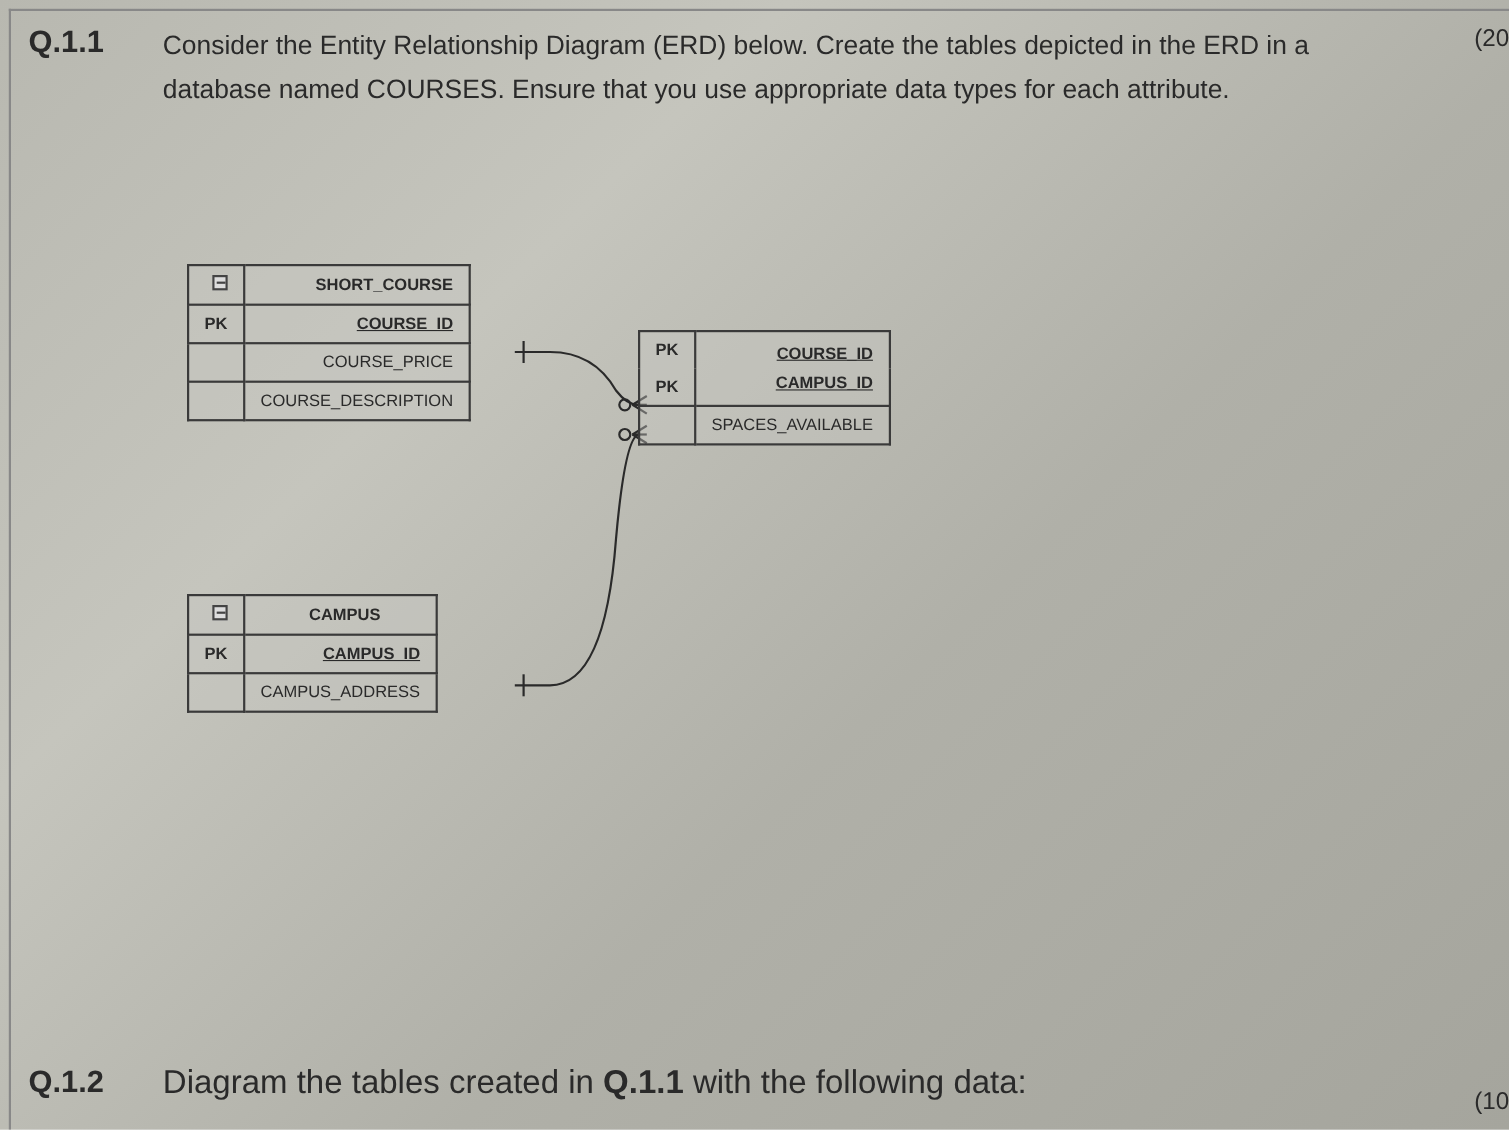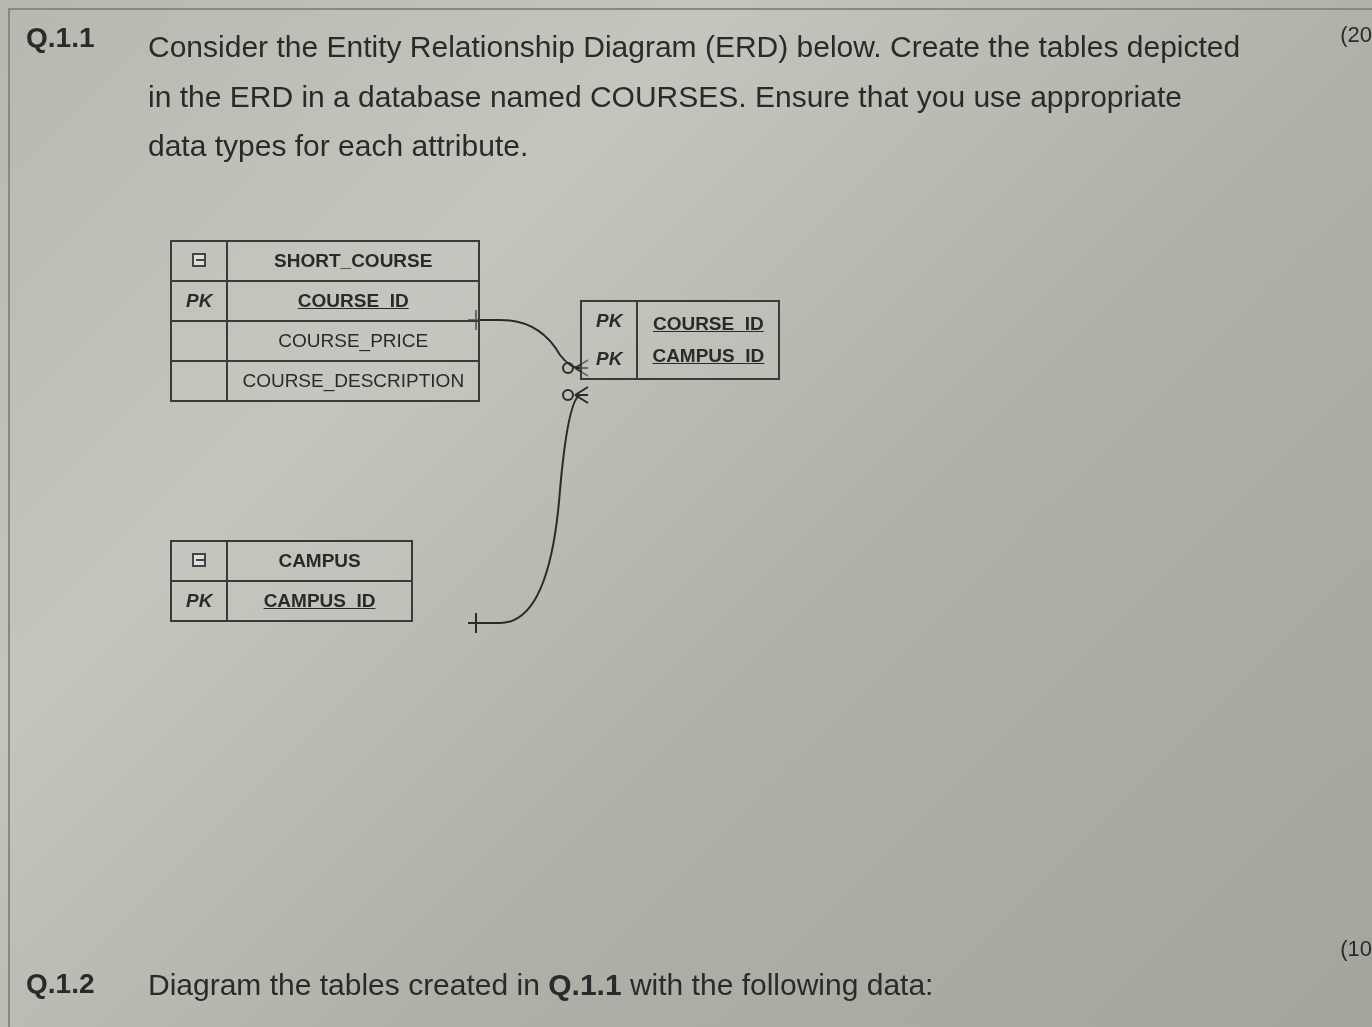--- a/index.html
+++ b/index.html
@@ -31,30 +31,30 @@
       font-weight: bold;
       font-size: 28px;
     }
     .q11 { top: 22px; }
     .q12 { top: 968px; }
     .question-text {
       position: absolute;
       left: 148px;
       top: 22px;
       width: 1100px;
-      font-size: 30px;
+      font-size: 24px;
       line-height: 1.65;
     }
     .points {
       position: absolute;
       right: 0;
       font-size: 22px;
     }
     .p1 { top: 22px; }
-    .p2 { top: 936px; }
+    .p2 { top: 988px; }
     .question-text-2 {
       position: absolute;
       left: 148px;
       top: 968px;
       font-size: 30px;
     }
     .erd-area {
       position: absolute;
       top: 240px;
       left: 170px;
@@ -62,22 +62,22 @@
       height: 650px;
     }
     .entity-table {
       position: absolute;
       border-collapse: collapse;
       background: rgba(200,200,195,0.4);
     }
     .entity-table td, .entity-table th {
       border: 2px solid #3a3a3a;
       padding: 8px 14px;
-      font-size: 19px;
-      text-align: center;
+      font-size: 15px;
+      text-align: right;
       vertical-align: middle;
     }
     .entity-header {
       font-weight: bold;
       text-align: center;
     }
     .header-icon-cell {
       width: 40px;
       text-align: center;
     }
@@ -95,21 +95,20 @@
       top: 4px;
       left: 2px;
       width: 8px;
       height: 2px;
       background: #444;
     }
     .pk-cell {
       font-weight: bold;
       width: 50px;
       text-align: center;
-      font-style: italic;
     }
     .pk-attr {
       font-weight: bold;
       text-decoration: underline;
     }
     .short-course {
       top: 0;
       left: 0;
     }
     .course-reg {
@@ -199,33 +198,41 @@
   <table class="entity-table course-reg">
     <tbody>
     <tr>
       <td class="pk-cell" style="border-bottom:none;">PK</td>
       <td class="pk-attr" style="border-bottom:none;padding-bottom:2px;">COURSE_ID</td>
     </tr>
     <tr>
       <td class="pk-cell" style="border-top:none;">PK</td>
       <td class="pk-attr" style="border-top:none;padding-top:2px;">CAMPUS_ID</td>
     </tr>
+    <tr>
+      <td></td>
+      <td>SPACES_AVAILABLE</td>
+    </tr>
   </tbody>
     </table>
 
   <table class="entity-table campus">
     <tbody>
         <tr>
       <td class="header-icon-cell"><span class="icon-box"></span></td>
       <td class="entity-header" style="padding-left:50px;padding-right:50px;">CAMPUS</td>
     </tr>
     <tr>
       <td class="pk-cell">PK</td>
       <td class="pk-attr">CAMPUS_ID</td>
     </tr>
+    <tr>
+      <td></td>
+      <td>CAMPUS_ADDRESS</td>
+    </tr>
   </tbody>
     </table>
 
 </div>
 
 <div class="question-numbers q12">Q.1.2</div>
 <div class="question-text-2">
   <span>Diagram the tables created in </span><b>Q.1.1</b><span> with the following data:</span>
 </div>
 <div class="points p2">(10</div>

